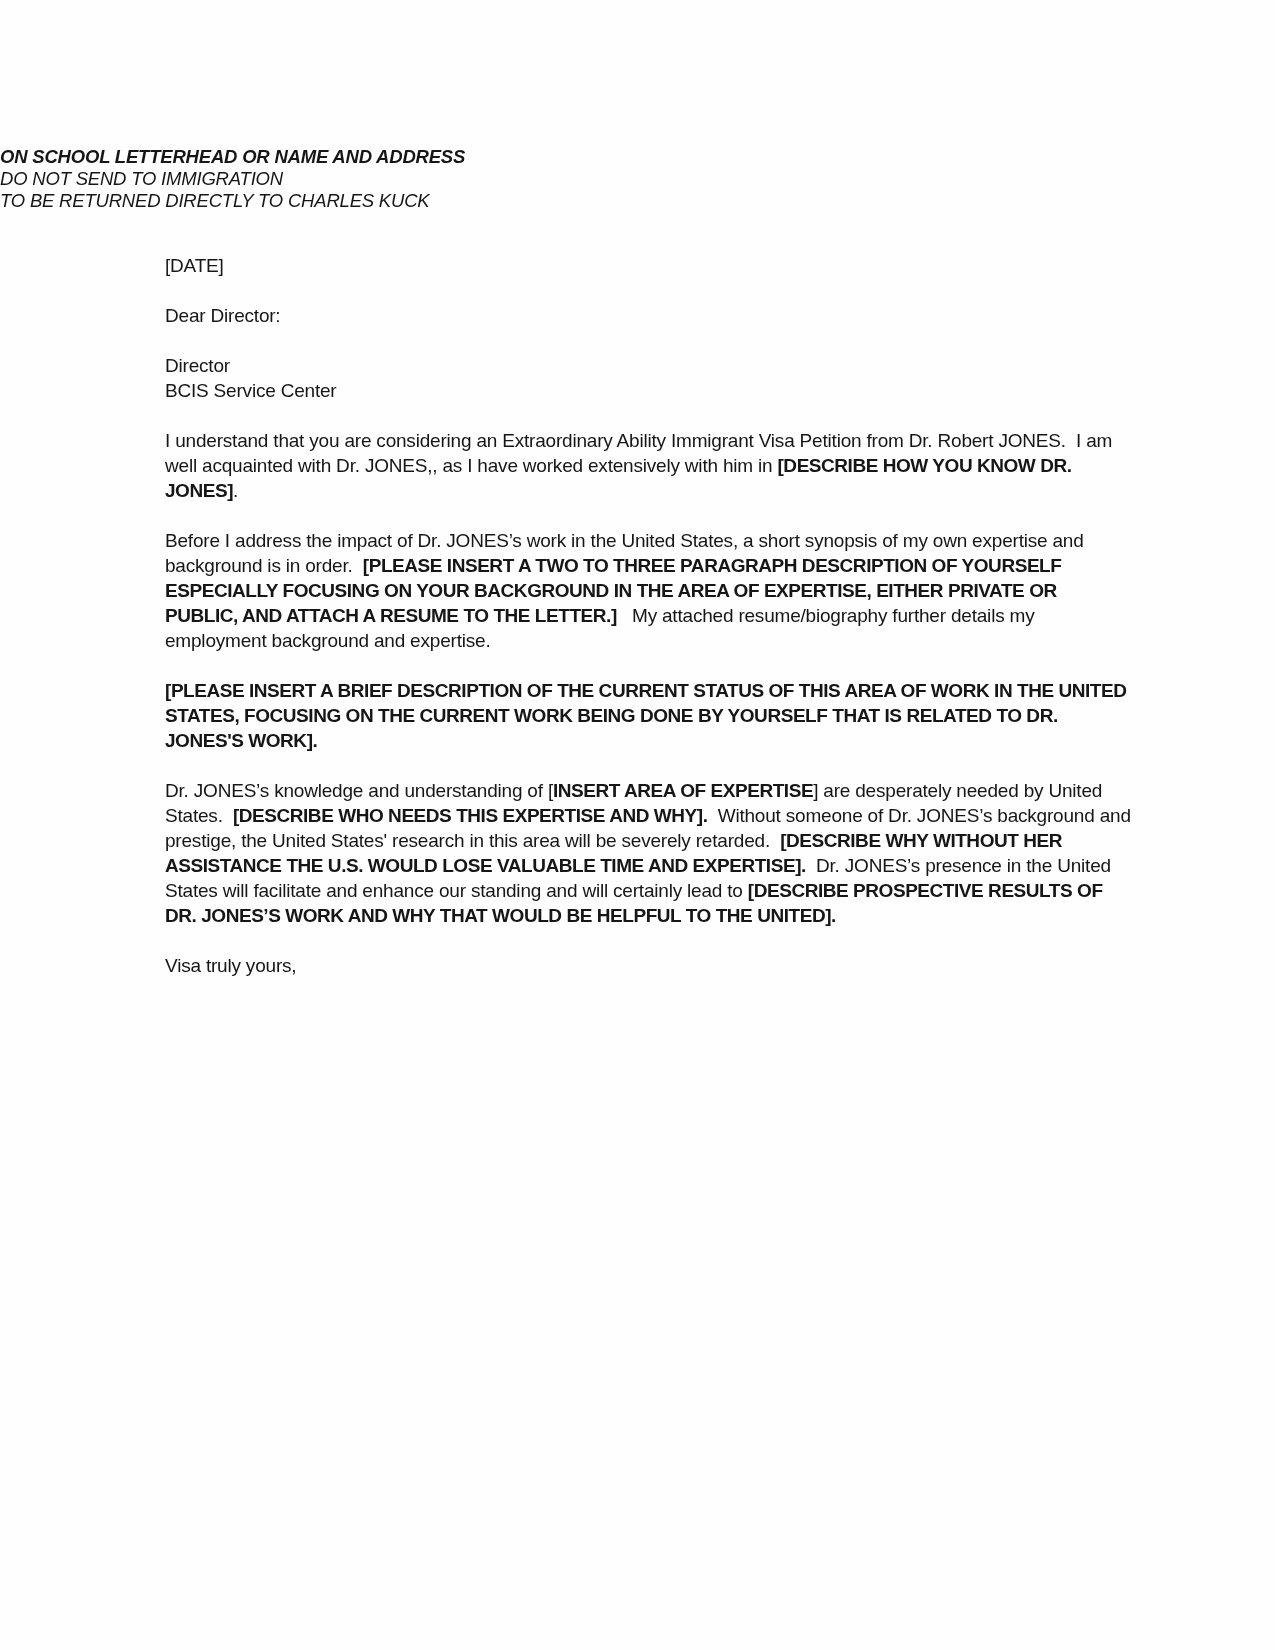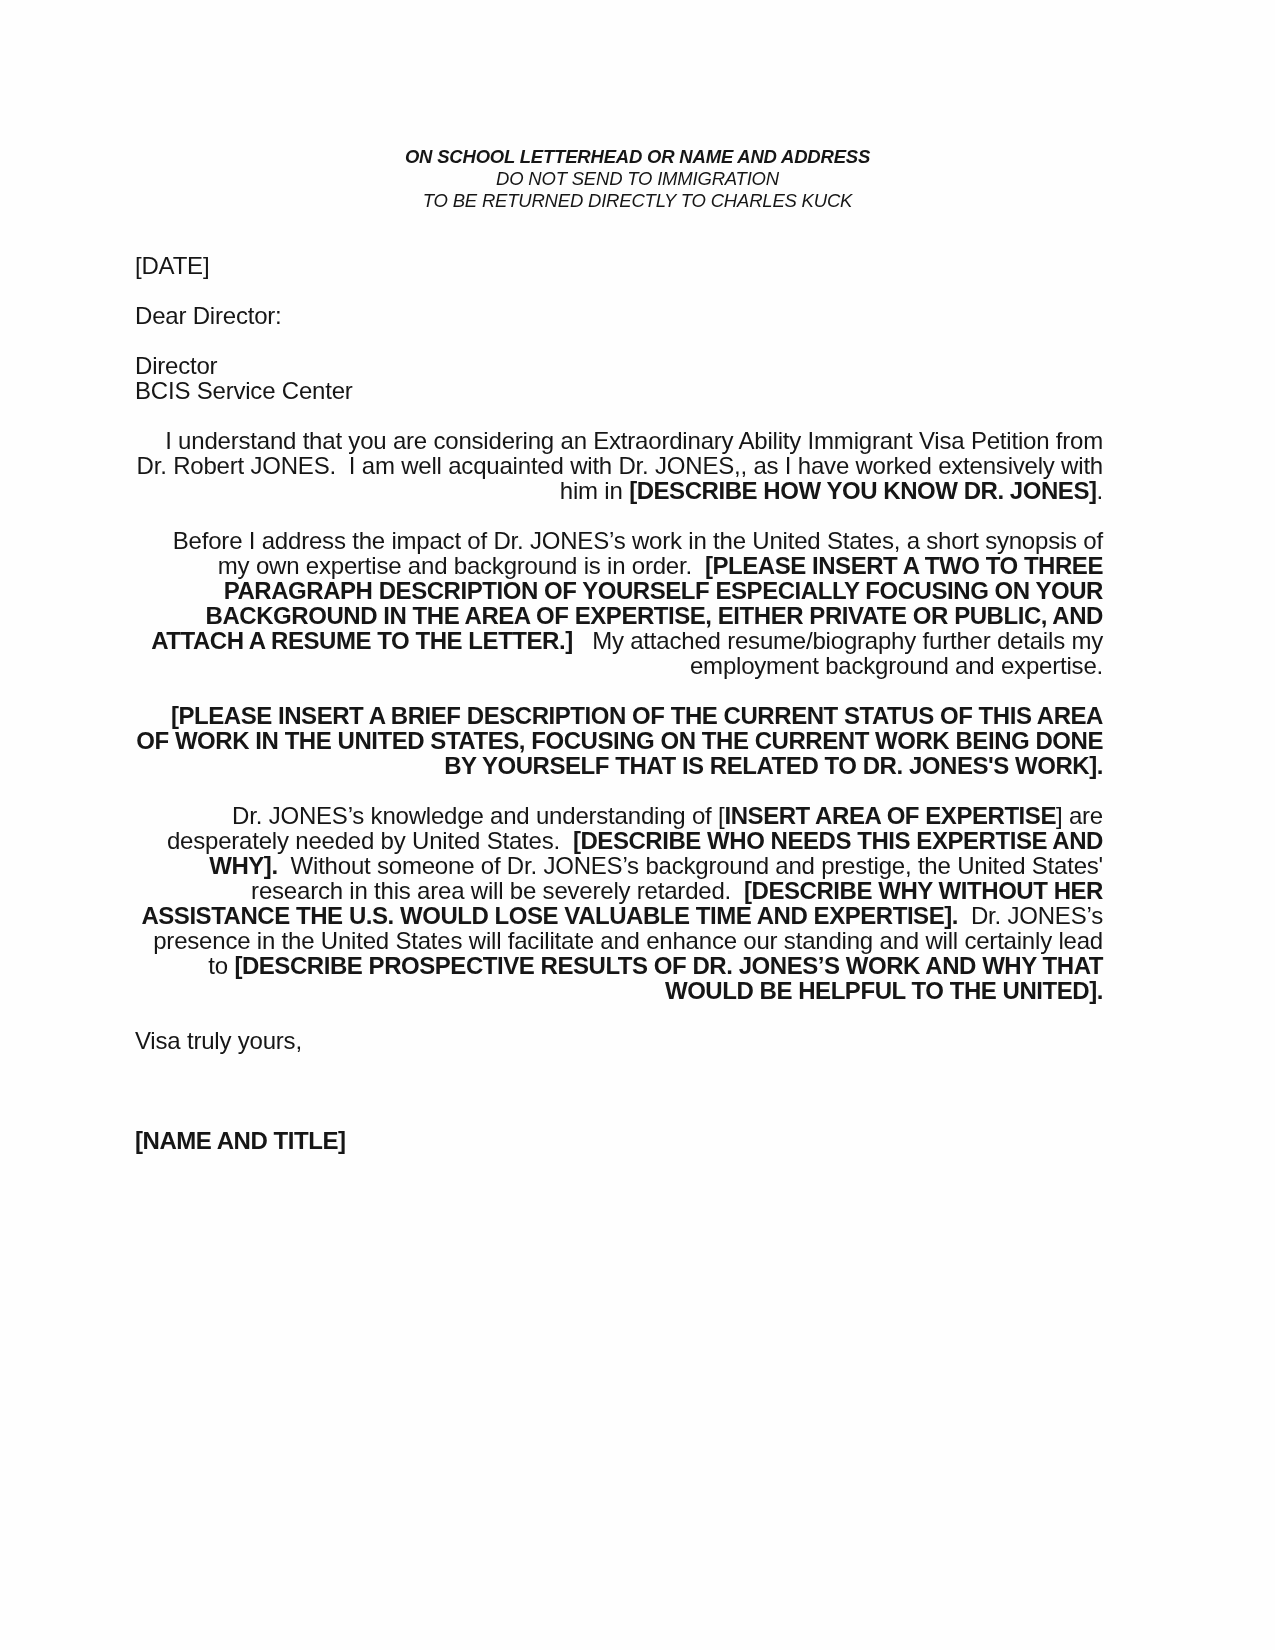--- a/index.html
+++ b/index.html
@@ -15,48 +15,47 @@
     background: #fefefe;
     color: #161616;
     font-family: "Liberation Sans", "DejaVu Sans", sans-serif;
     overflow: hidden;
   }
   .letterhead {
     position: absolute;
     top: 146px;
     left: 0;
     width: 100%;
-    text-align: center;
+    text-align: left;
     font-style: italic;
     font-size: 18.5px;
     line-height: 22px;
     letter-spacing: -0.2px;
   }
   .letterhead .lh-bold {
     font-weight: bold;
   }
   .content {
     position: absolute;
-    left: 135px;
+    left: 165px;
     top: 253px;
     width: 968px;
-    font-size: 24px;
+    font-size: 19px;
     line-height: 25px;
     letter-spacing: -0.2px;
   }
   .block {
     margin: 0 0 25px 0;
   }
   .line {
     white-space: pre-wrap;
   }
   .para {
     margin: 0 0 25px 0;
     white-space: pre-wrap;
-    text-align: right;
   }
   .para strong, .b {
     font-weight: bold;
     letter-spacing: -0.45px;
   }
   .closing {
     margin: 0 0 25px 0;
     white-space: pre-wrap;
   }
   .signature {
@@ -94,17 +93,16 @@
 
     <div>
         <p class="para"><span>I understand that you are considering an Extraordinary Ability Immigrant Visa Petition from Dr. Robert JONES.  I am well acquainted with Dr. JONES,, as I have worked extensively with him in </span><strong>[DESCRIBE HOW YOU KNOW DR. JONES]</strong><span>.</span></p>
         <p class="para"><span>Before I address the impact of Dr. JONES’s work in the United States, a short synopsis of my own expertise and background is in order.  </span><strong>[PLEASE INSERT A TWO TO THREE PARAGRAPH DESCRIPTION OF YOURSELF ESPECIALLY FOCUSING ON YOUR BACKGROUND IN THE AREA OF EXPERTISE, EITHER PRIVATE OR PUBLIC, AND ATTACH A RESUME TO THE LETTER.]</strong><span>   My attached resume/biography further details my employment background and expertise.</span></p>
         <p class="para"><strong>[PLEASE INSERT A BRIEF DESCRIPTION OF THE CURRENT STATUS OF THIS AREA OF WORK IN THE UNITED STATES, FOCUSING ON THE CURRENT WORK BEING DONE BY YOURSELF THAT IS RELATED TO DR. JONES'S WORK].</strong></p>
         <p class="para"><span>Dr. JONES’s knowledge and understanding of [</span><strong>INSERT AREA OF EXPERTISE</strong><span>] are desperately needed by United States.  </span><strong>[DESCRIBE WHO NEEDS THIS EXPERTISE AND WHY].</strong><span>  Without someone of Dr. JONES’s background and prestige, the United States' research in this area will be severely retarded.  </span><strong>[DESCRIBE WHY WITHOUT HER ASSISTANCE THE U.S. WOULD LOSE VALUABLE TIME AND EXPERTISE].</strong><span>  Dr. JONES’s presence in the United States will facilitate and enhance our standing and will certainly lead to </span><strong>[DESCRIBE PROSPECTIVE RESULTS OF DR. JONES’S WORK AND WHY THAT WOULD BE HELPFUL TO THE UNITED].</strong></p>
       </div>
 
     <div class="closing">Visa truly yours,</div>
 
-    <div class="signature">[NAME AND TITLE]</div>
 
   </div>
 
 </div>
 
 </body></html>

